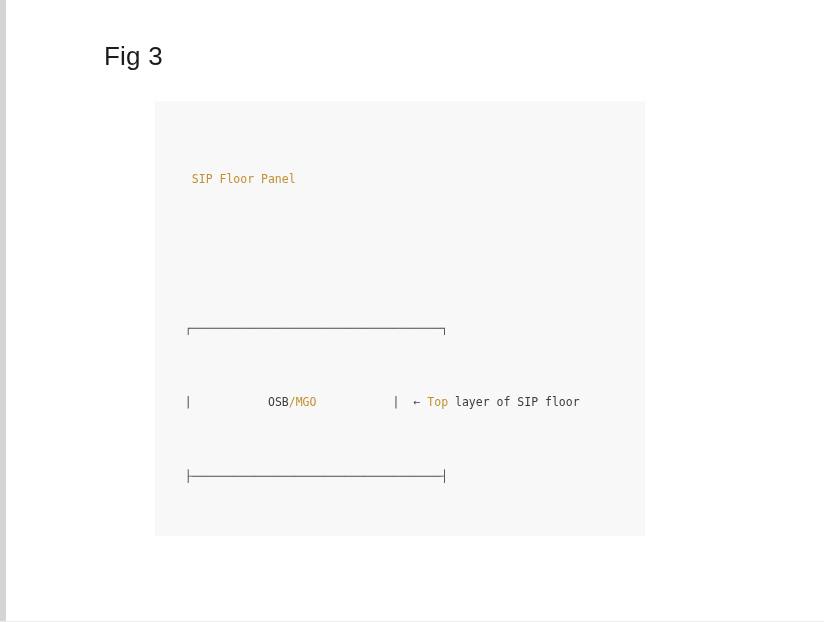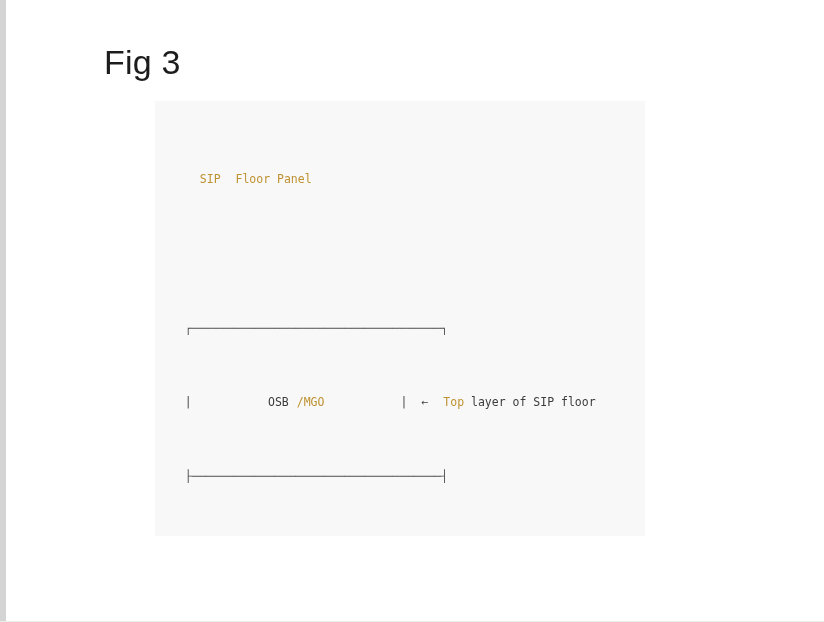--- a/index.html
+++ b/index.html
@@ -30,21 +30,21 @@
     bottom: 0;
     width: 824px;
     height: 1px;
     background: #ececec;
   }
 
   #page-title {
     position: absolute;
     left: 104px;
     top: 22px;
-    font-size: 34px;
+    font-size: 26px;
     font-weight: 400;
     color: #1c1c1c;
     letter-spacing: 0.2px;
     line-height: 34px;
   }
 
   #code-panel {
     position: absolute;
     left: 155px;
     top: 101px;
@@ -62,21 +62,21 @@
     line-height: 18.6px;
     white-space: pre;
     color: #3c3c3c;
     padding-left: 16px;
   }
   .code-line {
     white-space: pre;
     min-height: 18.6px;
   }
   
-  .tk-accent { color: #bf9130; margin-left: 8px; }
+  .tk-accent { color: #bf9130; }
   .tk-plain  { color: #3c3c3c; }
   .tk-rule   { color: #4a4a4a; }
   .tk-arrow  { color: #3c3c3c; }
 </style>
 </head>
 <body>
 
 <div id="left-edge-strip"></div>
 
 <h1 id="page-title">Fig 3</h1>

